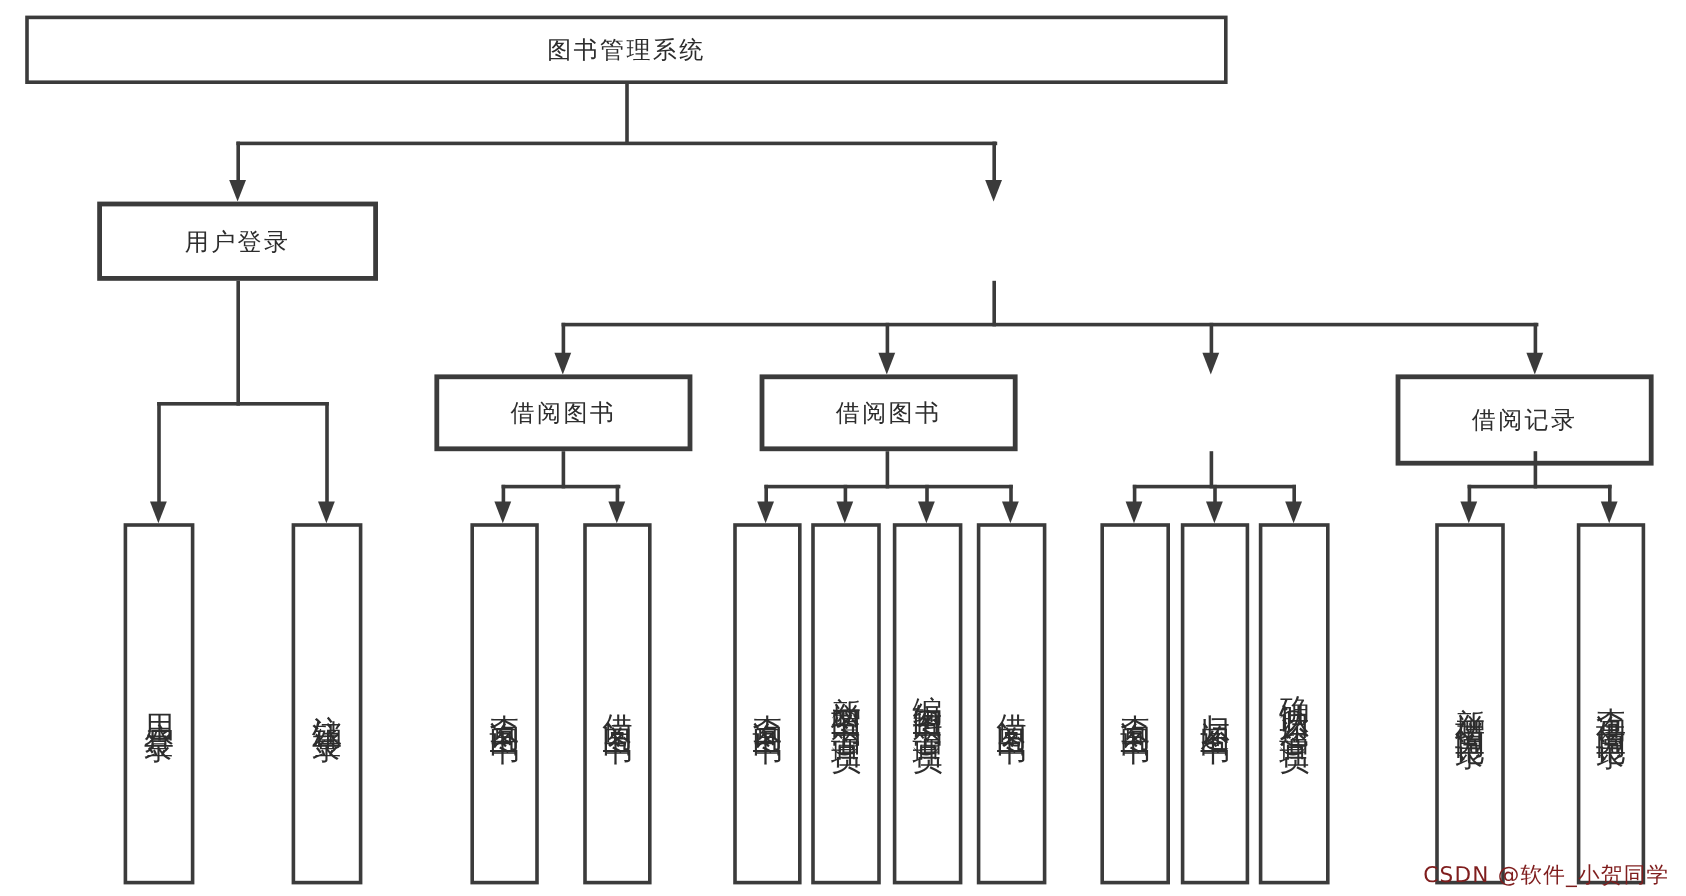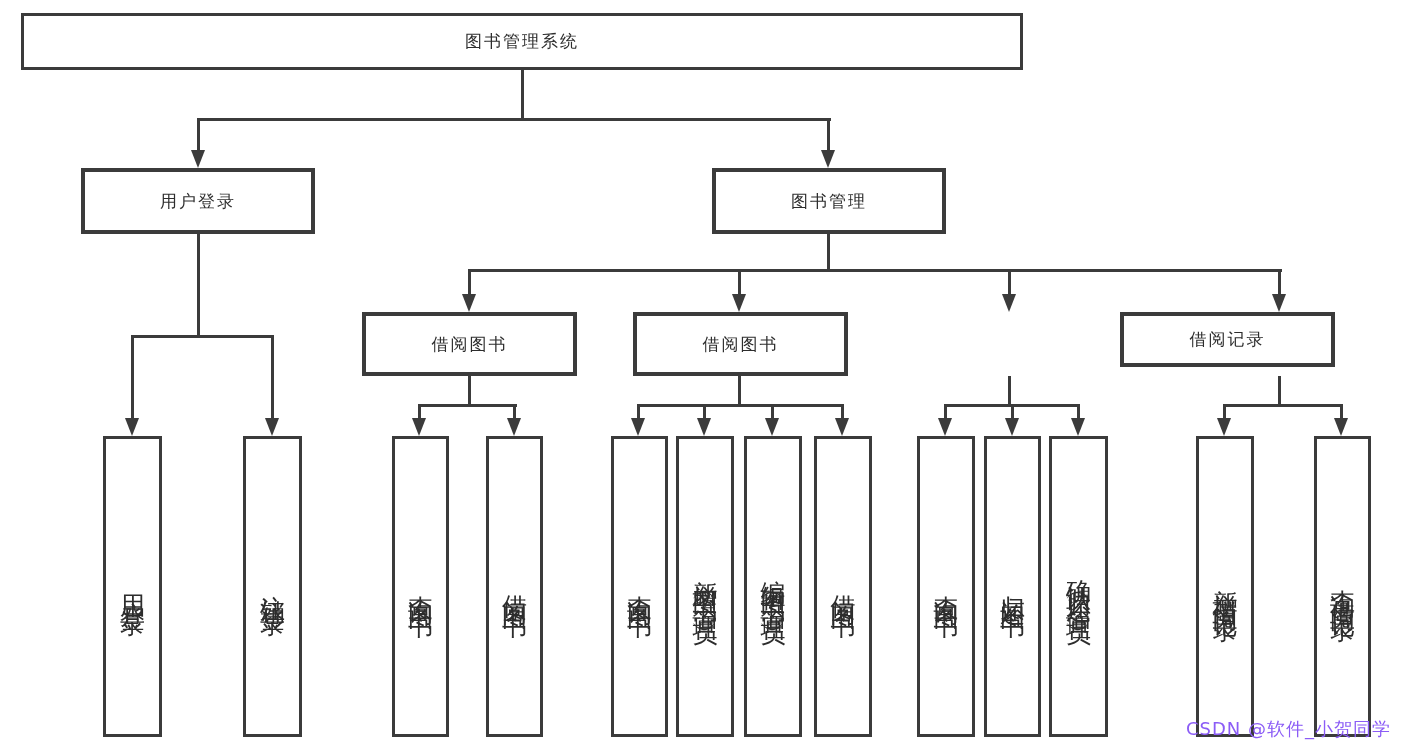--- a/index.html
+++ b/index.html
@@ -15,21 +15,21 @@
   }
   .box {
     position: absolute;
     background: #ffffff;
     border: 3px solid #3b3b3b;
     display: flex;
     align-items: center;
     justify-content: center;
     color: #2d2d2d;
   }
-  .hbox { font-size: 17px; letter-spacing: 2px; }
+  .hbox { font-size: 20px; letter-spacing: 2px; }
   .lv2, .lv3 { border-width: 4px; }
   .vbox { font-size: 25px; }
   .vbox .vtext {
     writing-mode: vertical-rl;
     text-orientation: mixed;
     letter-spacing: 6px;
     line-height: 1;
   }
   .line { position: absolute; background: #3b3b3b; }
   .vline { width: 3px; }
@@ -40,21 +40,21 @@
     border-left: 7px solid transparent;
     border-right: 7px solid transparent;
     border-top: 18px solid #3b3b3b;
   }
   .watermark {
     position: absolute;
     left: 1186px;
     top: 717px;
     font-size: 18px;
     letter-spacing: 1px;
-    color: #8b5cf6;
+    color: #7f1d1d;
     z-index: 5;
     white-space: nowrap;
   }
 </style>
 </head>
 <body>
 
 <div class="canvas">
 
   <div class="box hbox" style="left:21px; top:13px; width:1002px; height:57px;">
@@ -63,23 +63,20 @@
 
   <div class="line vline" style="left:521px; top:70px; height:50px;"></div>
   <div class="line hline" style="left:197px; top:118px; width:634px;"></div>
   <div class="line vline" style="left:197px; top:118px; height:34px;"></div>
   <div class="arrow" style="left:191px; top:150px;"></div>
   <div class="line vline" style="left:827px; top:118px; height:34px;"></div>
   <div class="arrow" style="left:821px; top:150px;"></div>
 
   <div class="box hbox lv2" style="left:81px; top:168px; width:234px; height:66px;">
     <span>用户登录</span>
-  </div>
-  <div class="box hbox lv2" style="left:712px; top:168px; width:234px; height:66px;">
-    <span>图书管理</span>
   </div>
 
   <div class="line vline" style="left:197px; top:234px; height:104px;"></div>
   <div class="line hline" style="left:131px; top:335px; width:143px;"></div>
   <div class="line vline" style="left:131px; top:335px; height:85px;"></div>
   <div class="arrow" style="left:125px; top:418px;"></div>
   <div class="line vline" style="left:271px; top:335px; height:85px;"></div>
   <div class="arrow" style="left:265px; top:418px;"></div>
 
   <div class="line vline" style="left:827px; top:234px; height:38px;"></div>
@@ -92,21 +89,21 @@
   <div class="arrow" style="left:1002px; top:294px;"></div>
   <div class="line vline" style="left:1278px; top:269px; height:27px;"></div>
   <div class="arrow" style="left:1272px; top:294px;"></div>
 
   <div class="box hbox lv3" style="left:362px; top:312px; width:215px; height:64px;">
     <span>借阅图书</span>
   </div>
   <div class="box hbox lv3" style="left:633px; top:312px; width:215px; height:64px;">
     <span>借阅图书</span>
   </div>
-  <div class="box hbox lv3" style="left:1120px; top:312px; width:215px; height:55px;">
+  <div class="box hbox lv3" style="left:1163px; top:312px; width:215px; height:76px;">
     <span>借阅记录</span>
   </div>
 
   <div class="line vline" style="left:468px; top:376px; height:31px;"></div>
   <div class="line hline" style="left:418px; top:404px; width:99px;"></div>
   <div class="line vline" style="left:418px; top:404px; height:16px;"></div>
   <div class="arrow" style="left:412px; top:418px;"></div>
   <div class="line vline" style="left:513px; top:404px; height:16px;"></div>
   <div class="arrow" style="left:507px; top:418px;"></div>
 

